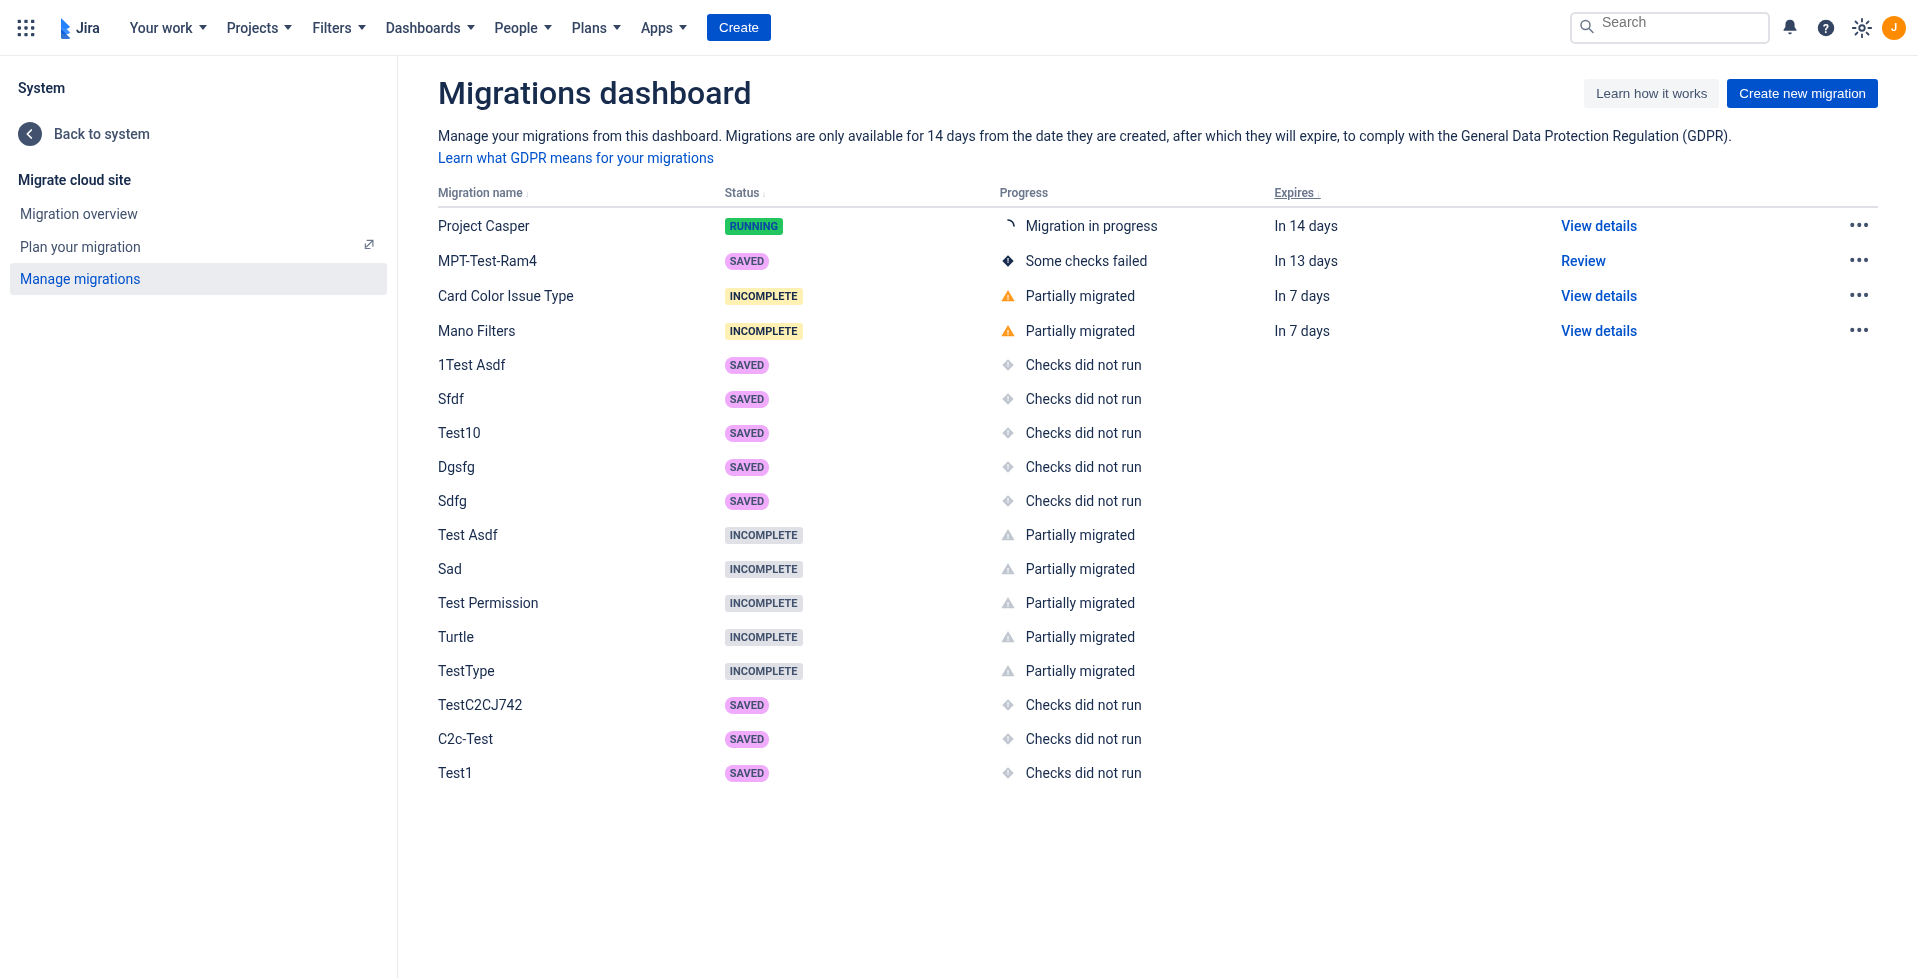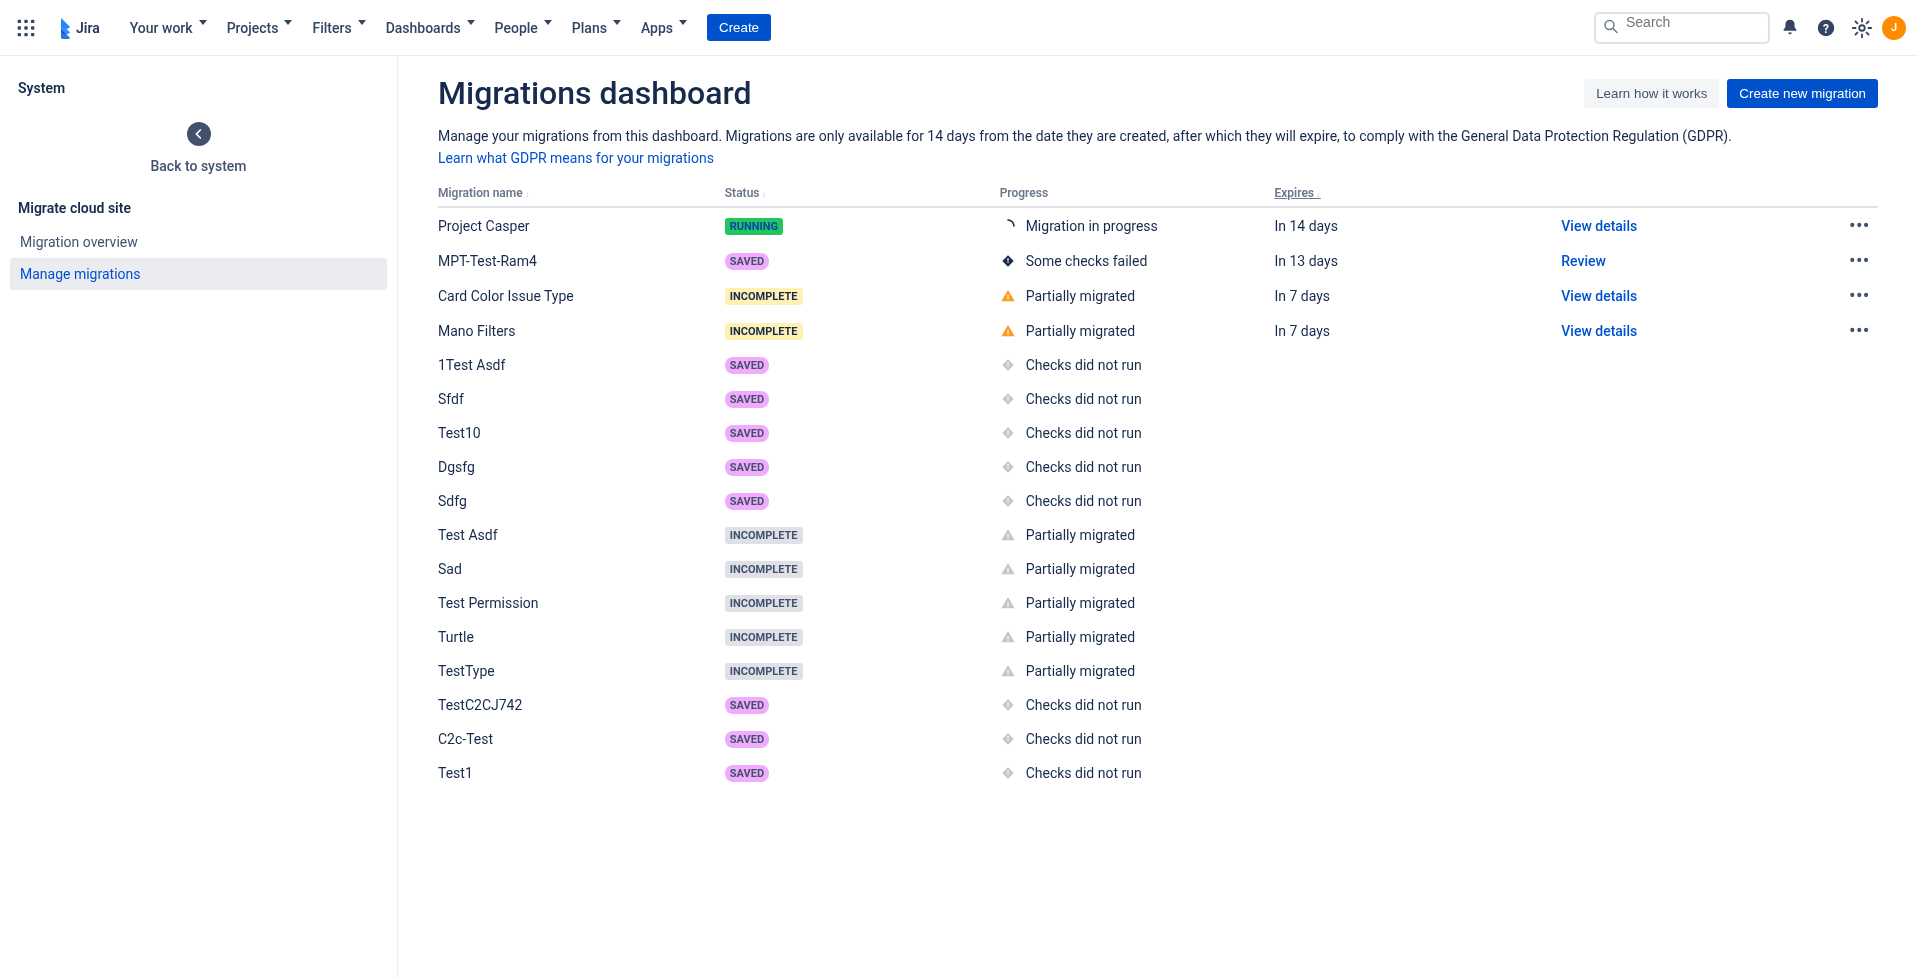--- a/index.html
+++ b/index.html
@@ -4,35 +4,35 @@
 <style>
   * { box-sizing: border-box; margin: 0; padding: 0; }
   body { font-family: -apple-system, BlinkMacSystemFont, "Segoe UI", Roboto, "Helvetica Neue", sans-serif; font-size: 14px; color: #172B4D; background: #fff; }
 
   
   .topnav { height: 56px; border-bottom: 1px solid #EBECF0; display: flex; align-items: center; padding: 0 12px; gap: 4px; }
   .app-switcher { width: 28px; height: 28px; display: flex; align-items: center; justify-content: center; border-radius: 3px; cursor: pointer; }
   .jira-logo { display: flex; align-items: center; gap: 4px; margin-right: 12px; cursor: pointer; padding: 0 6px;}
   .jira-logo svg { flex-shrink: 0; }
   .jira-logo span { font-weight: 600; color: #253858; }
-  .nav-item { padding: 6px 8px; border-radius: 3px; cursor: pointer; display: flex; gap: 4px; color: #344563; font-weight: 500;}
+  .nav-item { padding: 6px 8px; border-radius: 3px; cursor: pointer; display: flex; align-items: center; gap: 4px; color: #344563; font-weight: 500;}
   .chev-down { width: 0; height: 0; border-left: 4px solid transparent; border-right: 4px solid transparent; border-top: 5px solid #344563; margin-left: 2px;}
   .btn-primary { background: #0052CC; color: #fff; border: none; border-radius: 3px; padding: 6px 12px; font-weight: 500; cursor: pointer; margin-left: 8px;}
   .topnav-right { margin-left: auto; display: flex; align-items: center; gap: 4px; }
   .search-wrap { position: relative; }
-  .search-input { width: 176px; height: 32px; border: 2px solid #DFE1E6; border-radius: 5px; padding: 0 8px 12px 30px; font-size: 14px; }
+  .search-input { width: 200px; height: 32px; border: 2px solid #DFE1E6; border-radius: 5px; padding: 0 8px 12px 30px; font-size: 14px; }
   .search-icon-pos { position: absolute; left: 8px; top: 50%; transform: translateY(-50%); color: #6B778C; }
   .icon-btn { width: 32px; height: 32px; display: flex; align-items: center; justify-content: center; border-radius: 50%; cursor: pointer; color: #344563;}
   .avatar { width: 24px; height: 24px; border-radius: 50%; background: #FF8B00; color: #fff; display: flex; align-items: center; justify-content: center; font-size: 11px; font-weight: 600; cursor: pointer;}
 
   
   .layout { display: flex; height: calc(100vh - 56px); }
   .sidebar { width: 398px; border-right: 1px solid #EBECF0; padding: 24px 10px 24px 10px; flex-shrink: 0; }
   .sidebar-title { font-weight: 600; color: #172B4D; padding: 0 8px 16px 8px; }
-  .back-link { display: flex; align-items: center; gap: 12px; padding: 10px 8px; cursor: pointer; color: #42526E; font-weight: 500; border-radius: 3px; flex-direction: column;}
+  .back-link { display: flex; align-items: center; gap: 12px; padding: 10px 8px; cursor: pointer; color: #42526E; font-weight: 500; border-radius: 3px;}
   .back-icon { width: 24px; height: 24px; border-radius: 50%; background: #42526E; color: #fff; display: flex; align-items: center; justify-content: center;}
   .section-head { font-weight: 600; color: #172B4D; padding: 16px 8px 10px 8px; font-size: 14px;}
   .side-item { display: flex; align-items: center; justify-content: space-between; padding: 8px 10px; cursor: pointer; color: #42526E; border-radius: 3px; margin: 0 0;}
   .side-item.active { background: #EBECF0; color: #0052CC; }
   .ext-icon { color: #6B778C; }
 
   
   .main { flex: 1; padding: 18px 40px 40px 40px; overflow-y: auto; }
   .page-h { display: flex; align-items: center; justify-content: space-between; margin-bottom: 14px;}
   .page-h h1 { font-size: 32px; font-weight: 500; }
@@ -194,20 +194,26 @@
           </svg>
         </span>
       <span>Back to system</span>
     </div>
     <div class="section-head">Migrate cloud site</div>
     <div id="sidebar-items">
         <div class="side-item">
           <span>Migration overview</span>
           <span></span>
         </div>
+        <div class="side-item">
+          <span>Plan your migration</span>
+          <span class="ext-icon"><svg width="14" height="14" viewBox="0 0 24 24">
+              <use href="#i-external"></use>
+            </svg></span>
+        </div>
         <div class="side-item active">
           <span>Manage migrations</span>
           <span></span>
         </div>
       </div>
   </div>
 
   <div class="main">
     <div class="page-h">
       <h1>Migrations dashboard</h1>

